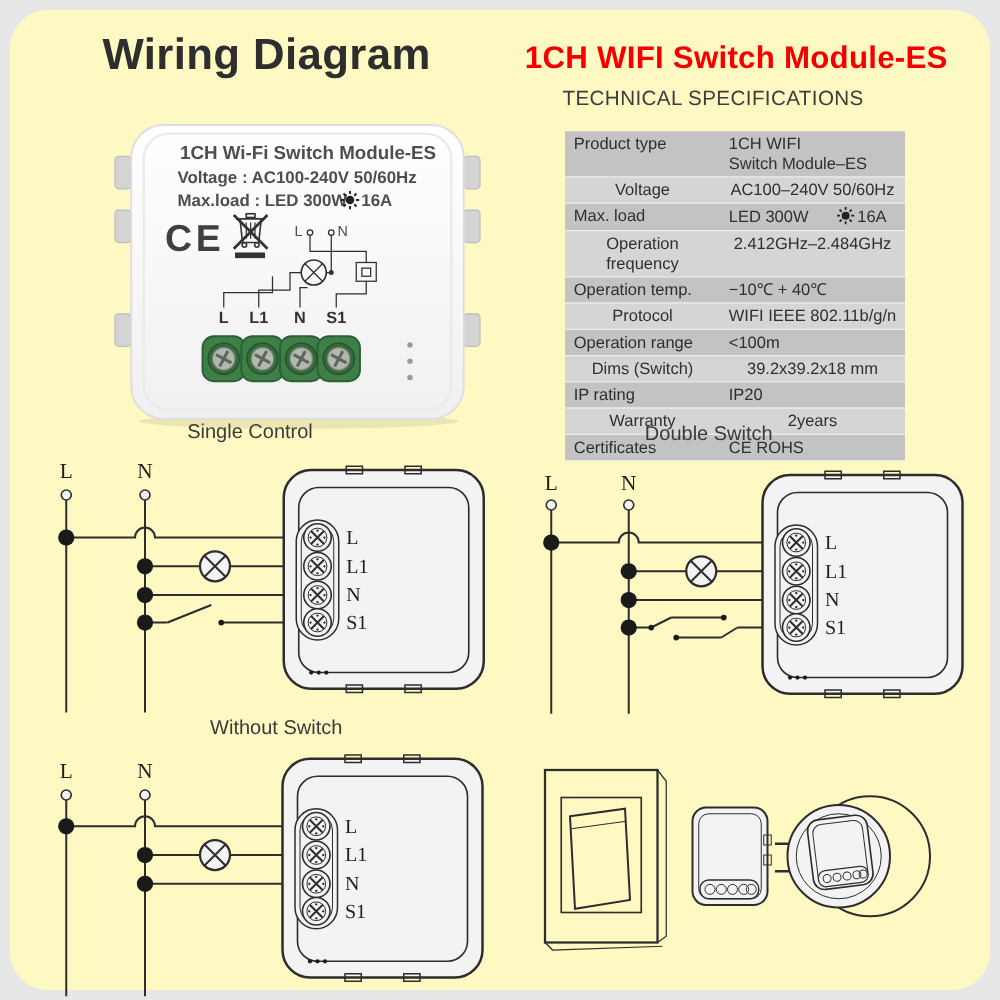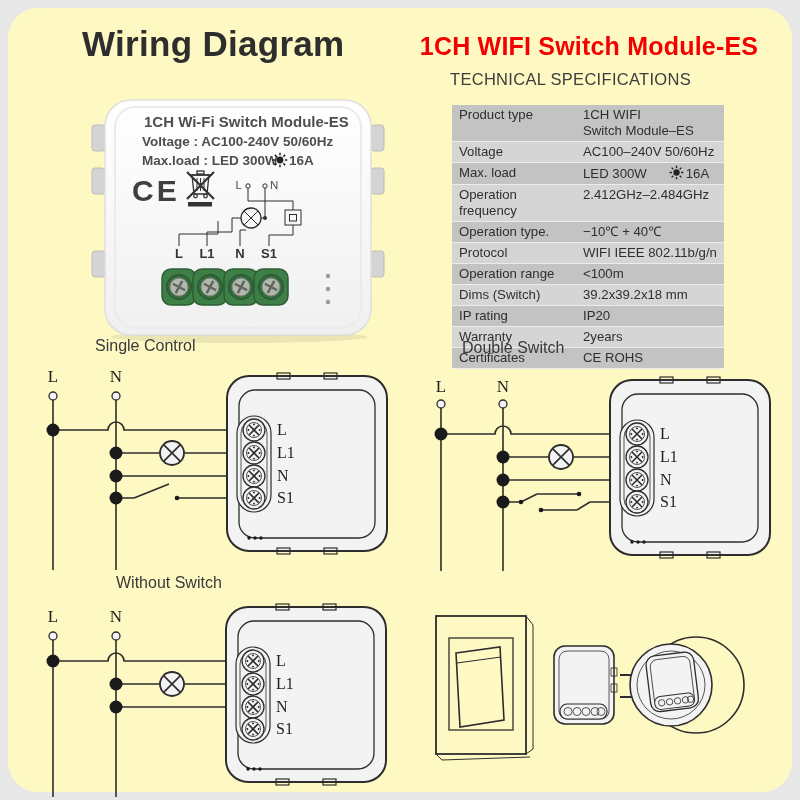--- a/index.html
+++ b/index.html
@@ -8,24 +8,24 @@
   .card{position:absolute;left:8px;top:8px;width:784px;height:784px;background:#fef9c3;border-radius:30px;}
   .abs{position:absolute;}
   .page-title{left:74px;top:16px;font-size:35px;font-weight:bold;color:#2e2e2e;letter-spacing:.3px;}
   .right-panel{left:392px;top:24px;width:378px;}
   .product-name{text-align:center;font-size:25px;font-weight:bold;color:#f40000;letter-spacing:.2px;}
   .spec-heading{margin:9px 0 16px 50px;font-size:16.5px;color:#3d3d3d;letter-spacing:.3px;}
   .spec-table{margin:7px 0 0 52px;border-collapse:collapse;width:272px;font-size:13.2px;color:#2f2f2f;table-layout:fixed;}
   .spec-table td{padding:2px 7px;vertical-align:top;border-bottom:1.6px solid #ececec;line-height:16px;}
   .spec-table td.lab{width:110px;}
   .spec-table tr.dark td{background:#c3c3c3;}
-  .spec-table tr.light td{background:#d5d5d5;}
+  .spec-table tr.light td{background:#d5d5d5;text-align:center;}
   .prewrap{white-space:pre-line;}
   .sun-gap{margin-left:22px;margin-right:2px;vertical-align:-2.5px;}
-  .diag-title{font-size:16px;color:#3a3a3a;width:210px;text-align:left;}
+  .diag-title{font-size:16px;color:#3a3a3a;width:210px;text-align:center;}
   
   .w2{stroke:#2d2d2d;stroke-width:2;fill:none;}
   .w18{stroke:#2d2d2d;stroke-width:1.8;fill:none;}
   .w16{stroke:#2d2d2d;stroke-width:1.6;fill:none;}
   .w13{stroke:#2d2d2d;stroke-width:1.3;fill:none;}
   .w12{stroke:#2d2d2d;stroke-width:1.2;fill:none;}
   .w1{stroke:#2d2d2d;stroke-width:1;fill:none;}
   .w08{stroke:#2d2d2d;stroke-width:.8;fill:none;}
   .bgfill{fill:#f3f3f3;}
   .dotf{fill:#1a1a1a;stroke:none;}
@@ -190,21 +190,21 @@
           <td class="lab">Max. load</td>
           <td><span>LED 300W</span><svg class="sun-gap" width="15" height="15" viewBox="-8 -8 16 16">
                   <use href="#sunIcon"></use>
                 </svg><span>16A</span></td>
         </tr>
         <tr class="light">
           <td class="lab">Operation frequency</td>
           <td>2.412GHz–2.484GHz</td>
         </tr>
         <tr class="dark">
-          <td class="lab">Operation type.</td>
+          <td class="lab">Operation temp.</td>
           <td>−10℃ + 40℃</td>
         </tr>
         <tr class="light">
           <td class="lab">Protocol</td>
           <td>WIFI  IEEE 802.11b/g/n</td>
         </tr>
         <tr class="dark">
           <td class="lab">Operation range</td>
           <td>&lt;100m</td>
         </tr>

